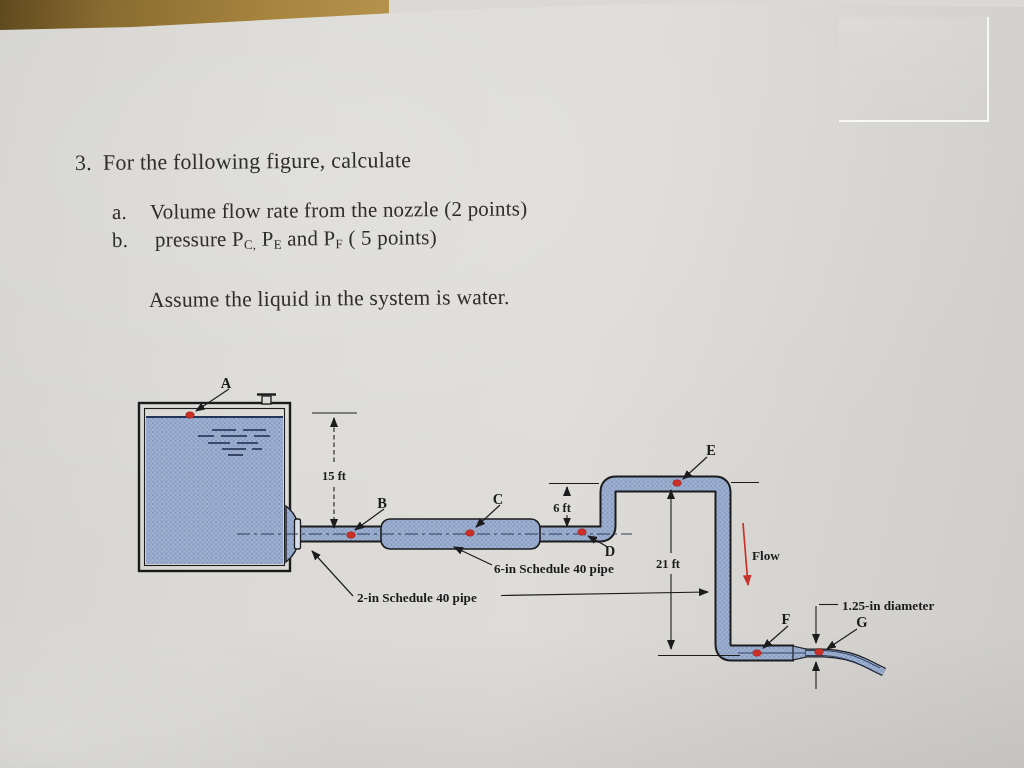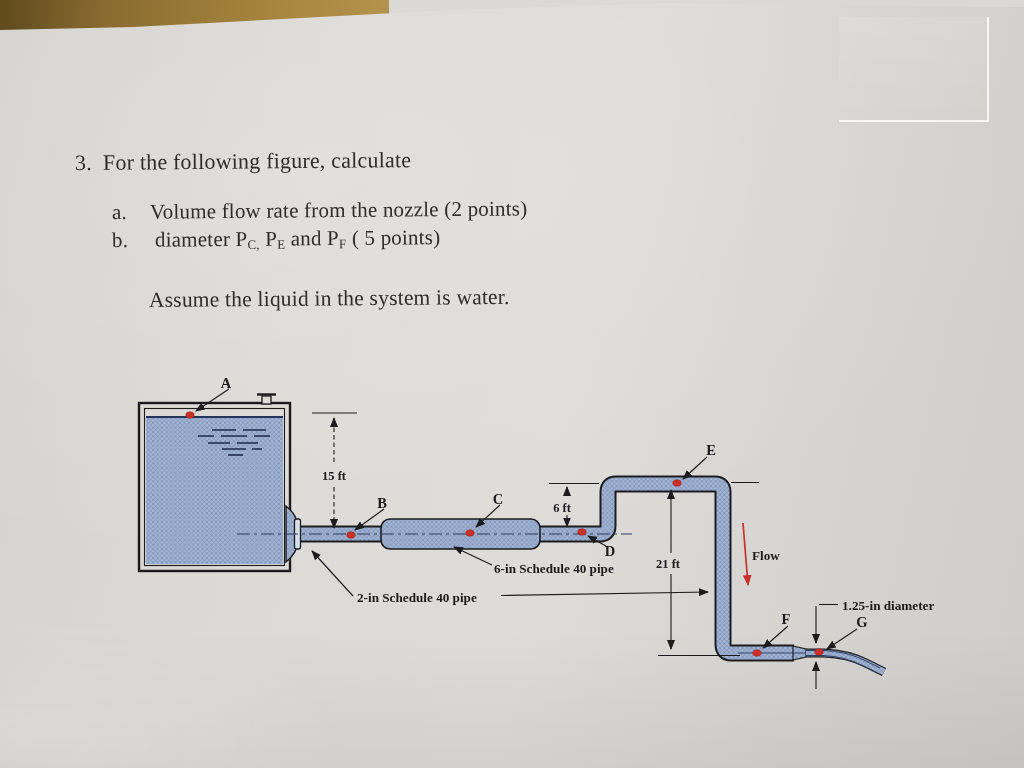--- a/index.html
+++ b/index.html
@@ -46,21 +46,21 @@
 
     <div class="pline t-title">
       <span class="num">3.</span><span>For the following figure, calculate</span>
     </div>
 
     <div class="pline t-a">
       <span class="il">a.</span><span>Volume flow rate from the nozzle (2 points)</span>
     </div>
 
     <div class="pline t-b">
-      <span class="il-b">b.</span><span><span>diameter P</span><span class="sub">C,</span><span> P</span><span class="sub">E</span><span> and P</span><span class="sub">F</span><span> ( 5 points)</span></span>
+      <span class="il-b">b.</span><span><span>pressure P</span><span class="sub">C,</span><span> P</span><span class="sub">E</span><span> and P</span><span class="sub">F</span><span> ( 5 points)</span></span>
     </div>
 
     <div class="pline t-assume">Assume the liquid in the system is water.</div>
 
     <svg class="figure" viewBox="0 340 1024 428">
       <defs>
         <pattern id="hatch" patternUnits="userSpaceOnUse" width="4.5" height="4.5">
           <rect width="4.5" height="4.5" fill="#a0b2d2"></rect>
           <path d="M0 0 L4.5 4.5 M4.5 0 L0 4.5" stroke="#7e94bb" stroke-width="0.75"></path>
         </pattern>

